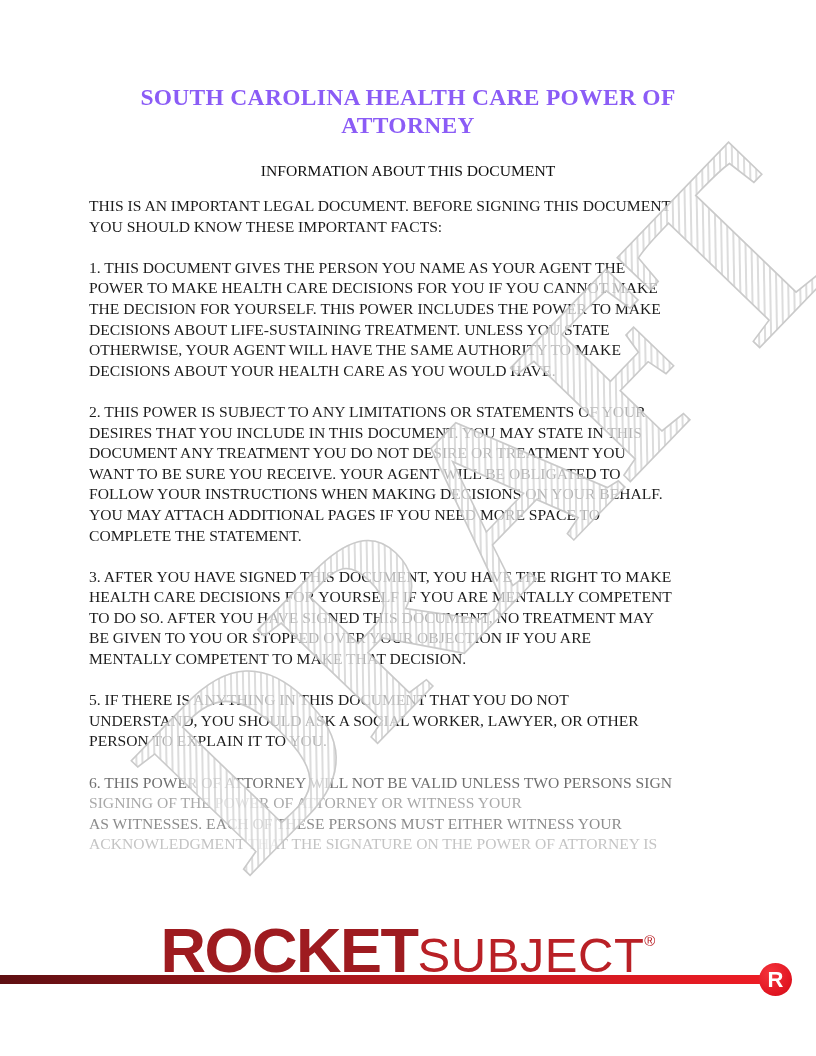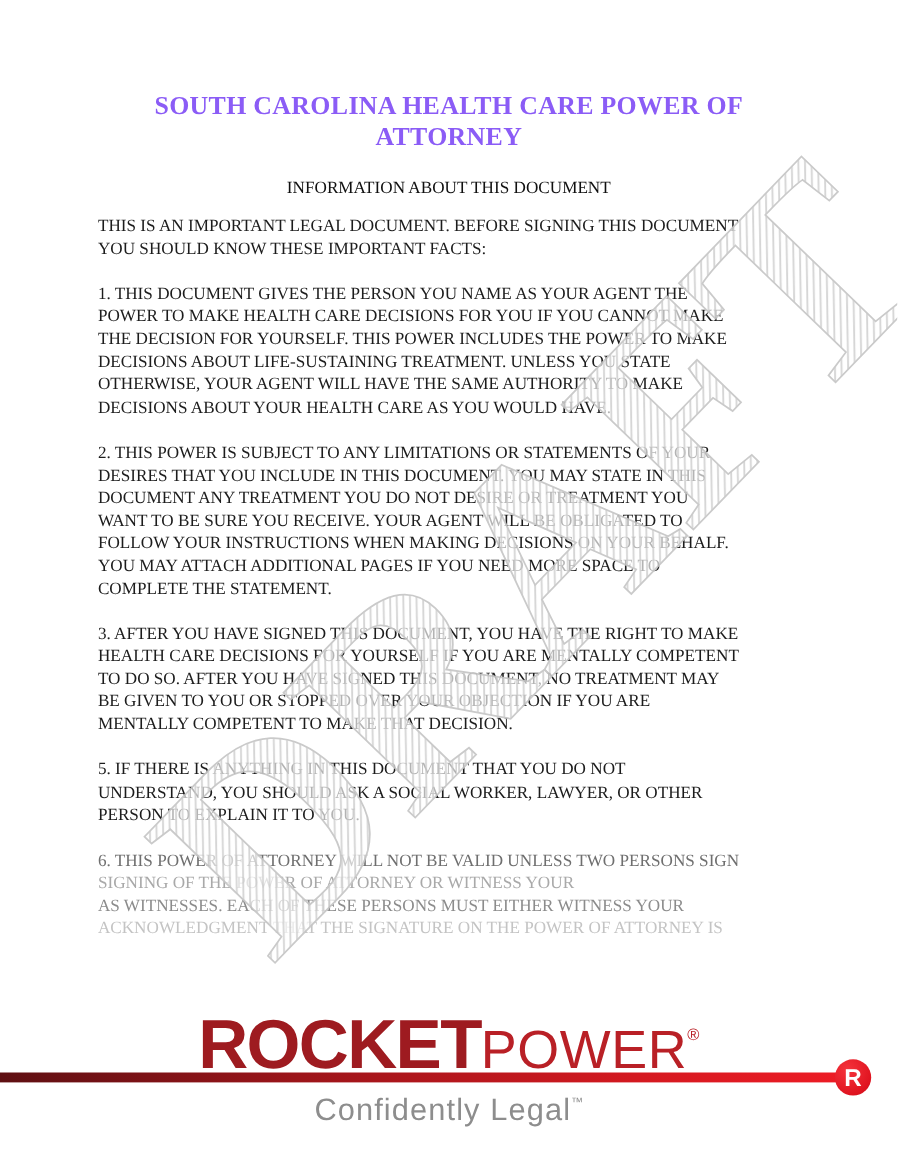--- a/index.html
+++ b/index.html
@@ -175,26 +175,23 @@
     <defs>
       <pattern id="hatch" patternUnits="userSpaceOnUse" width="6" height="6" patternTransform="rotate(45)">
         <rect width="6" height="6" fill="#ffffff" opacity="0.72"></rect>
         <line x1="1" y1="0" x2="1" y2="6" stroke="#d2d2d2" stroke-width="1.7"></line>
       </pattern>
     </defs>
     <text x="0" y="0" dy="0.35em" transform="translate(485,505) rotate(-46)" text-anchor="middle" font-family="'Liberation Serif','DejaVu Serif',serif" font-weight="bold" font-size="252" fill="url(#hatch)" stroke="#c6c6c6" stroke-width="1.6">DRAFT</text>
   </svg>
 
   <div class="logo-row">
-    <span class="logo-rocket">ROCKET</span><span class="logo-lawyer">POWER</span><span class="logo-reg">®</span>
+    <span class="logo-rocket">ROCKET</span><span class="logo-lawyer">SUBJECT</span><span class="logo-reg">®</span>
   </div>
 
   <div class="brand-bar">
     <div class="brand-badge">
       <span>R</span>
     </div>
   </div>
 
-  <div class="tagline">
-    <span>Confidently Legal</span><span class="tagline-mark">™</span>
-  </div>
 
 </div>
 
 </body></html>

